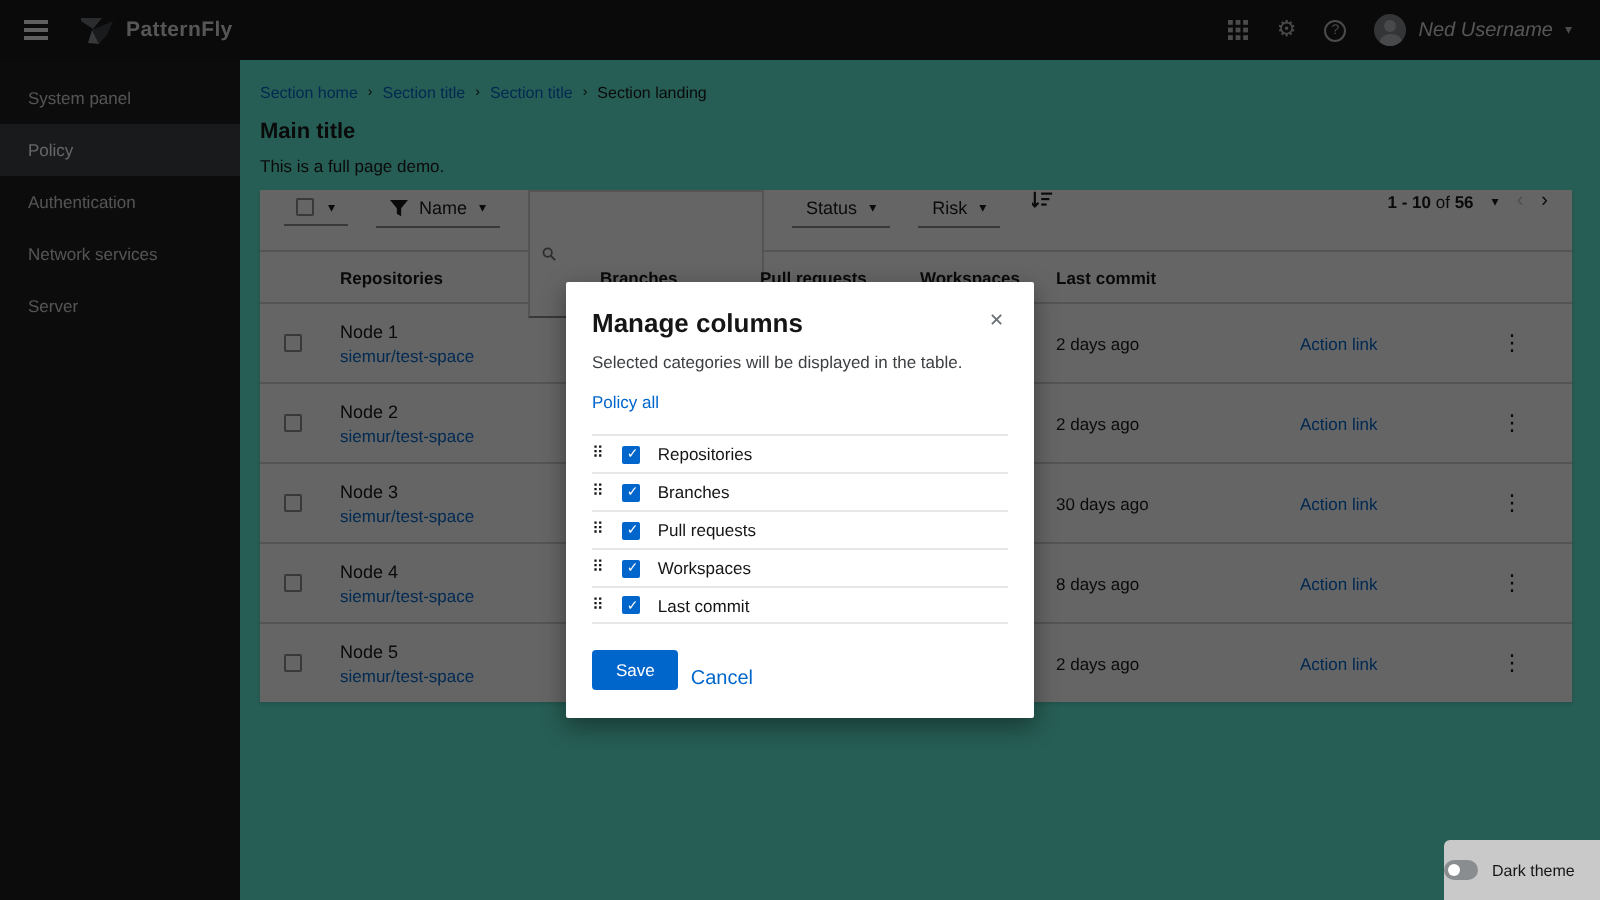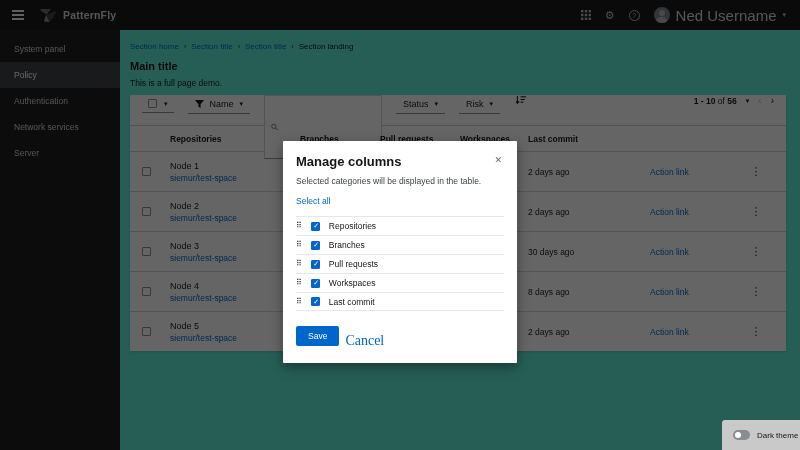--- a/index.html
+++ b/index.html
@@ -21,21 +21,21 @@
   .burger span { width: 12px; height: 1.5px; background: #f0f0f0; display: block; }
   .brand-logo { margin-left: 16px; width: 17px; height: 15px; }
   .brand-text { color: #d8d8d8; font-size: 10.5px; font-weight: bold; margin-left: 6px; letter-spacing: .2px; }
   .mast-right { margin-left: auto; display: flex; align-items: center; gap: 14px; margin-right: 14px; }
   .mast-icon { color: #b8bbbe; font-size: 11px; line-height: 1; cursor: pointer; display: flex; align-items: center; }
   .help-circle { width: 11px; height: 11px; border: 1px solid #b8bbbe; border-radius: 50%; font-size: 7px; color: #b8bbbe; display: flex; align-items: center; justify-content: center; }
   .user-chip { display: flex; align-items: center; gap: 6px; cursor: pointer; }
   .avatar { width: 16px; height: 16px; border-radius: 50%; background: #80838a; overflow: hidden; position: relative; }
   .avatar::before { content: ""; position: absolute; left: 5px; top: 3px; width: 6px; height: 6px; border-radius: 50%; background: #b5b8bd; }
   .avatar::after { content: ""; position: absolute; left: 2.5px; top: 10px; width: 11px; height: 8px; border-radius: 50%; background: #b5b8bd; }
-  .user-name { color: #d8d8d8; font-size: 15px; }
+  .user-name { color: #d8d8d8; font-size: 10px; font-style: italic; }
   .caret { font-size: 7px; color: #b8bbbe; }
 
   
   .sidebar { position: absolute; top: 30px; left: 0; bottom: 0; width: 120px; background: #1a1c1e; z-index: 1; padding-top: 6px; }
   .nav-item { color: #d2d2d2; font-size: 8.5px; padding: 8px 14px; cursor: pointer; }
   .nav-item.current { background: #3c3f42; color: #fff; }
 
   
   .main { position: absolute; top: 30px; left: 120px; right: 0; bottom: 0; background: #5eead4; }
   .breadcrumb { display: flex; align-items: center; gap: 5px; font-size: 8px; padding: 12px 0 0 10px; }
@@ -83,24 +83,24 @@
   .modal-close { margin-left: auto; font-size: 9px; color: #6a6e73; cursor: pointer; line-height: 1; padding: 2px; }
   .modal-desc { font-size: 8.5px; color: #3c3f42; margin-top: 7px; }
   .select-all { font-size: 8.5px; color: #0066cc; margin-top: 10px; display: inline-block; cursor: pointer; }
   .col-list { margin-top: 8px; }
   .col-item { display: flex; align-items: center; gap: 9px; height: 19px; border-top: 1px solid #e7e7e7; cursor: grab; }
   .col-item:last-child { border-bottom: 1px solid #e7e7e7; }
   .grip { font-size: 8px; color: #151515; line-height: 1; }
   .col-label { font-size: 8.5px; color: #151515; }
   .modal-foot { margin-top: 12px; display: flex; align-items: center; gap: 6px; }
   .btn-primary { background: #0066cc; color: #fff; font-size: 8.5px; border: none; padding: 5px 12px; border-radius: 2px; cursor: pointer; font-family: "Liberation Sans", sans-serif; }
-  .btn-link { color: #0066cc; font-size: 14px; cursor: pointer; background: none; border: none; font-family: Liberation Serif, serif; margin-top: 10px; }
-
-  
-  .theme-card { position: absolute; right: 0; bottom: 0; width: 78px; height: 30px; background: #c9c9c9; z-index: 70; display: flex; align-items: center; gap: 7px; padding-left: 11px; border-top-left-radius: 3px; }
+  .btn-link { color: #0066cc; font-size: 10px; cursor: pointer; background: none; border: none; font-family: Liberation Sans, sans-serif; margin-top: 10px; }
+
+  
+  .theme-card { position: absolute; right: 0; bottom: 0; width: 78px; height: 30px; background: #c9c9c9; z-index: 70; display: flex; align-items: center; gap: 7px; border-top-left-radius: 3px; }
   .toggle { width: 17px; height: 9.5px; background: #8a8d90; border-radius: 6px; position: relative; cursor: pointer; flex: none; }
   .toggle::after { content: ""; position: absolute; left: 1.5px; top: 1.5px; width: 6.5px; height: 6.5px; background: #fff; border-radius: 50%; }
   .theme-label { font-size: 8px; color: #151515; }
 </style>
 </head>
 <body>
 
 <header class="masthead">
   <div class="burger">
       <span></span>
@@ -418,21 +418,21 @@
 </main>
 
 <div class="backdrop"></div>
 
 <div class="modal">
   <div class="modal-head">
     <span class="modal-title">Manage columns</span>
     <span class="modal-close">✕</span>
   </div>
   <p class="modal-desc">Selected categories will be displayed in the table.</p>
-  <span class="select-all">Select all</span>
+  <span class="select-all">Policy all</span>
   <div class="col-list">
     <div class="col-item">
       <span class="grip">⠿</span>
       <span class="cb checked"></span>
       <span class="col-label">Repositories</span>
     </div>
     <div class="col-item">
       <span class="grip">⠿</span>
       <span class="cb checked"></span>
       <span class="col-label">Branches</span>

